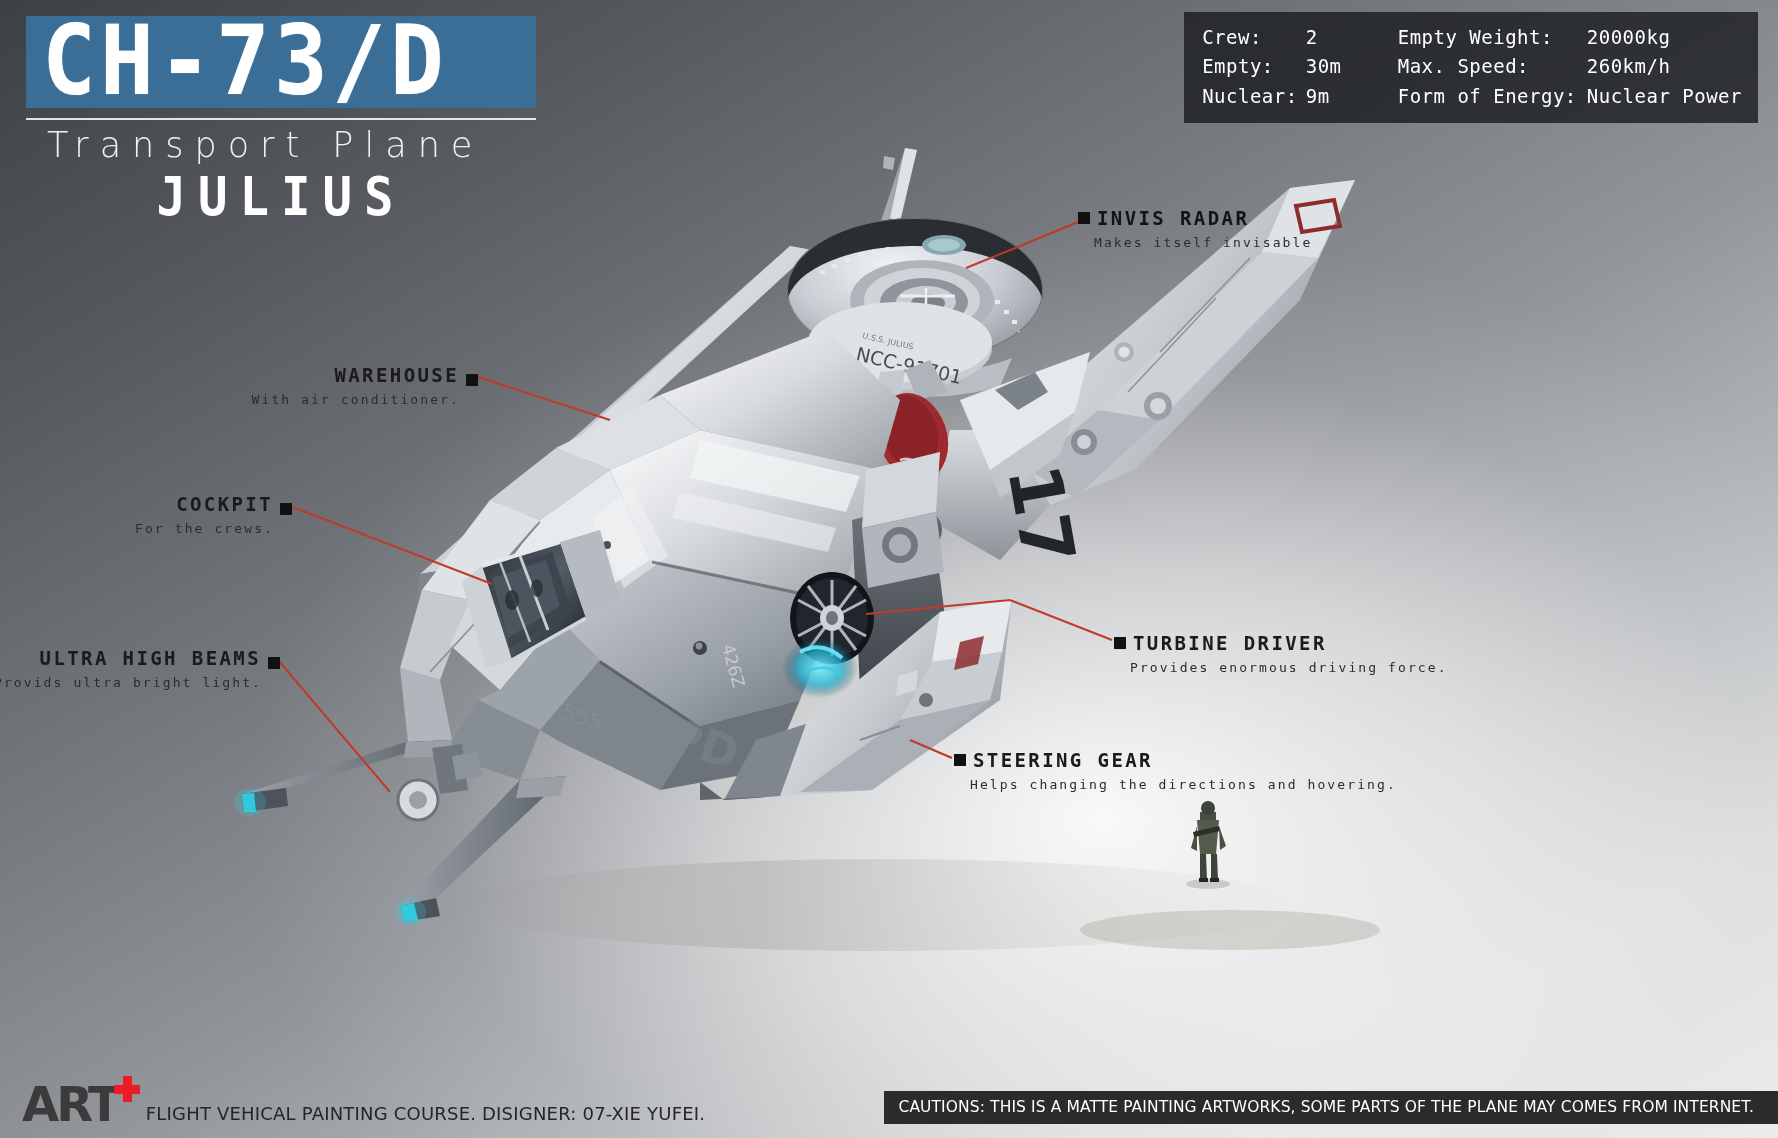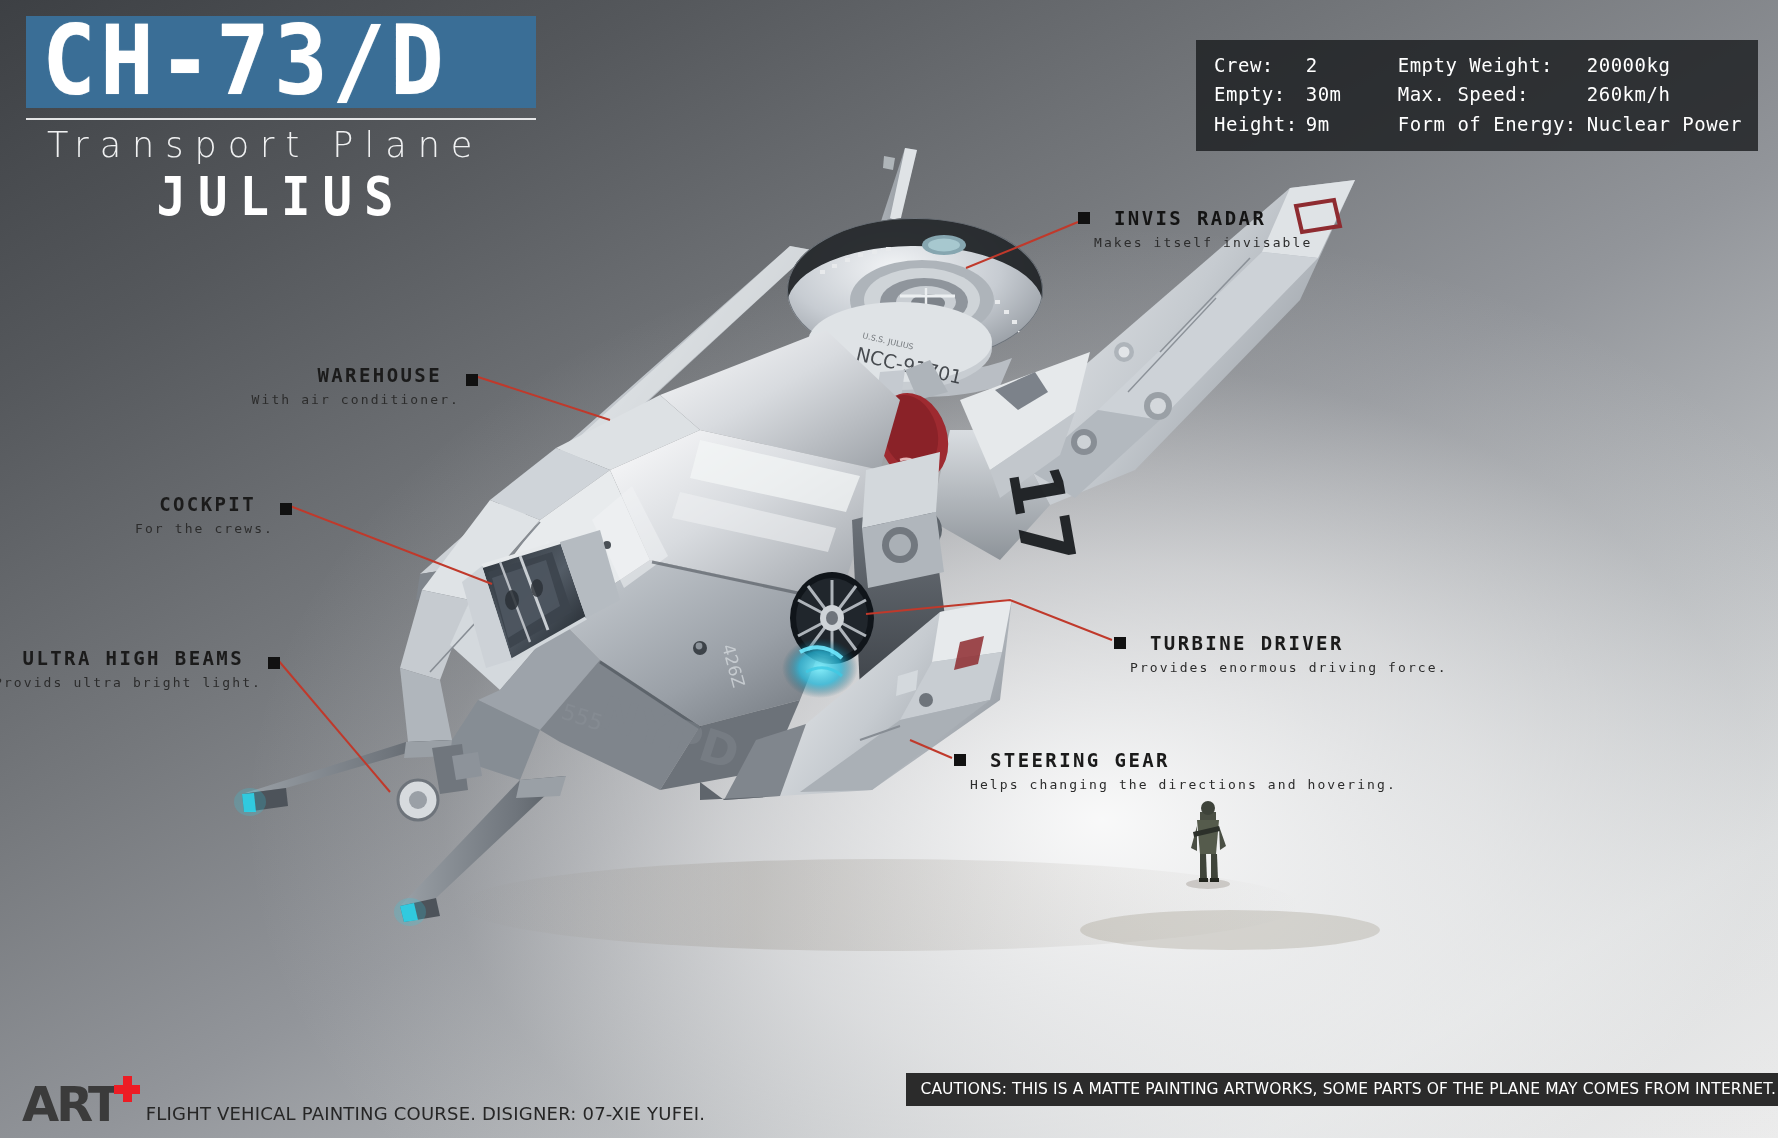--- a/index.html
+++ b/index.html
@@ -74,21 +74,20 @@
   #spec-panel {
     position: absolute;
     right: 20px; top: 12px;
     background: rgba(25,27,30,0.80);
     padding: 11px 16px 12px 18px;
     color: #ffffff;
     font-family: "DejaVu Sans Mono", monospace;
     font-size: 19px;
     line-height: 1.55;
     letter-spacing: 0.5px;
-    margin-top: 28px;
   }
   #spec-panel table { border-collapse: collapse; }
   #spec-panel td { padding: 0 0 0 0; white-space: nowrap; vertical-align: top; }
   #spec-panel td.k1 { padding-right: 8px; }
   #spec-panel td.v1 { padding-right: 36px; min-width: 56px; }
   #spec-panel td.k2 { padding-right: 10px; }
   #spec-panel td.v2 { }
   
   .callout {
     position: absolute;
@@ -96,21 +95,21 @@
     color: #1b1b1b;
     white-space: nowrap;
   }
   .callout .c-title {
     font-size: 19px;
     font-weight: bold;
     letter-spacing: 2.4px;
     line-height: 1.1;
     display: flex;
     align-items: center;
-    gap: 24px;
+    gap: 7px;
   }
   .callout.right .c-title { justify-content: flex-start; }
   .callout.left .c-title { justify-content: flex-end; align-items: flex-end; }
   .callout .c-desc {
     font-size: 13px;
     letter-spacing: 2.1px;
     color: #2c2c2c;
     margin-top: 6px;
   }
   .callout.left .c-desc { text-align: right; padding-right: 18px;}
@@ -155,27 +154,27 @@
     font-family: "DejaVu Sans", sans-serif;
     font-size: 18px;
     color: #262626;
     letter-spacing: 0.2px;
     padding-bottom: 4px;
     margin-left: 28px;
     white-space: nowrap;
   }
   #caution-bar {
     position: absolute;
-    right: 0; bottom: 32px;
+    right: 0; bottom: 14px;
     background: #2b2b2b;
     color: #ffffff;
     font-family: "DejaVu Sans", sans-serif;
     font-size: 15.5px;
     letter-spacing: 0.1px;
-    padding: 7px 2px 8px 14px;
+    padding: 7px 24px 8px 14px;
     white-space: nowrap;
     margin-top: 48px;
   }
 </style>
 </head>
 <body>
 
 <div id="stage">
 
   <svg id="craft" viewBox="0 0 1778 1138">
@@ -493,21 +492,21 @@
           <td class="k2">Empty Weight:</td>
           <td class="v2">20000kg</td>
         </tr>
         <tr>
           <td class="k1">Empty:</td>
           <td class="v1">30m</td>
           <td class="k2">Max. Speed:</td>
           <td class="v2">260km/h</td>
         </tr>
         <tr>
-          <td class="k1">Height:</td>
+          <td class="k1">Nuclear:</td>
           <td class="v1">9m</td>
           <td class="k2">Form of Energy:</td>
           <td class="v2">Nuclear Power</td>
         </tr>
       </tbody>
     </table>
   </div>
 
   <div class="callout right ondark" style="left:1078px; top:208px;">
     <div class="c-title">

